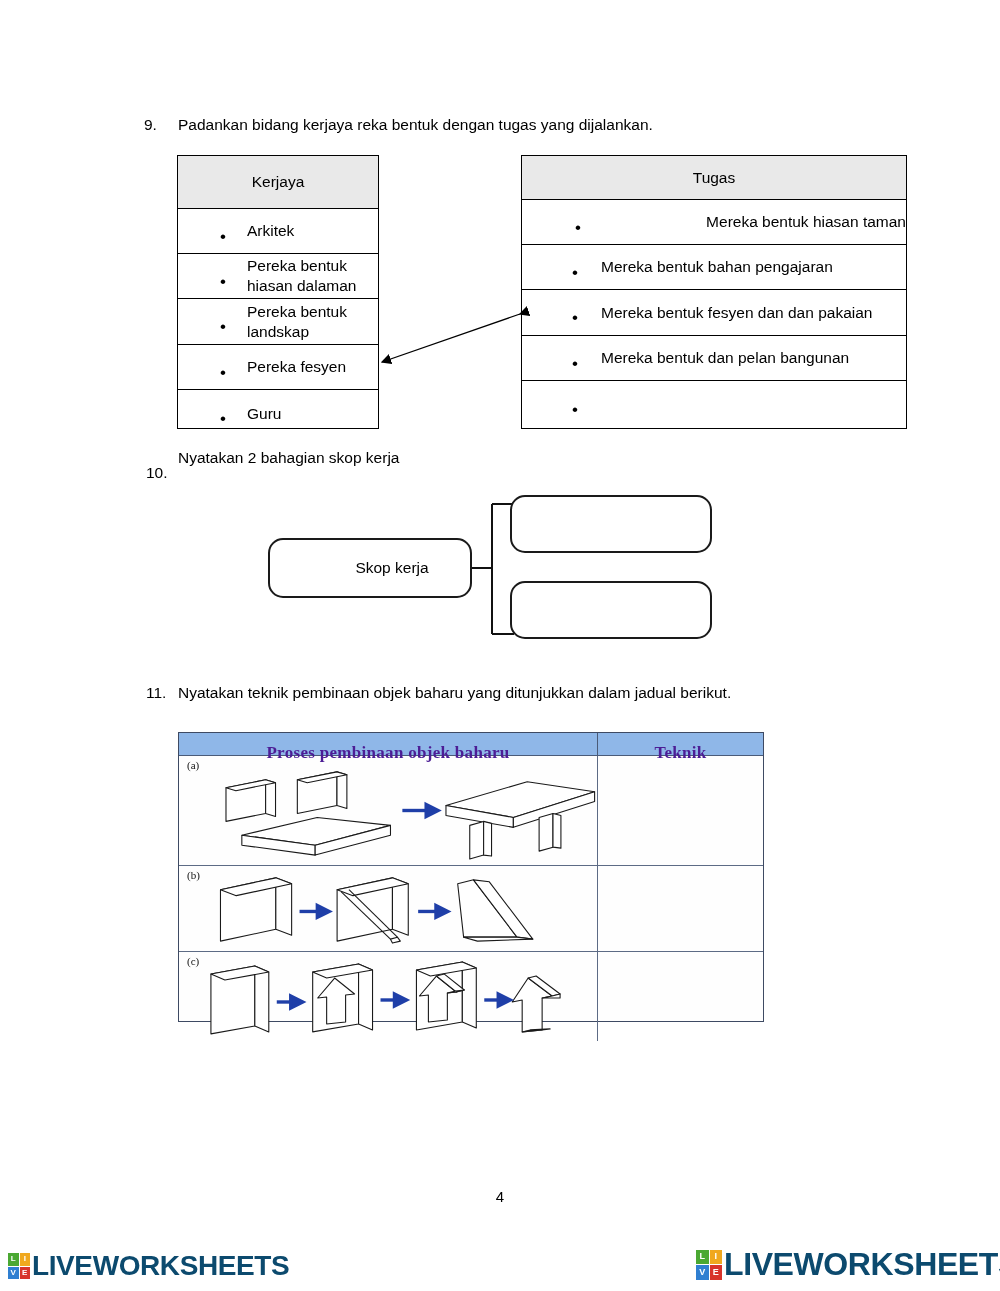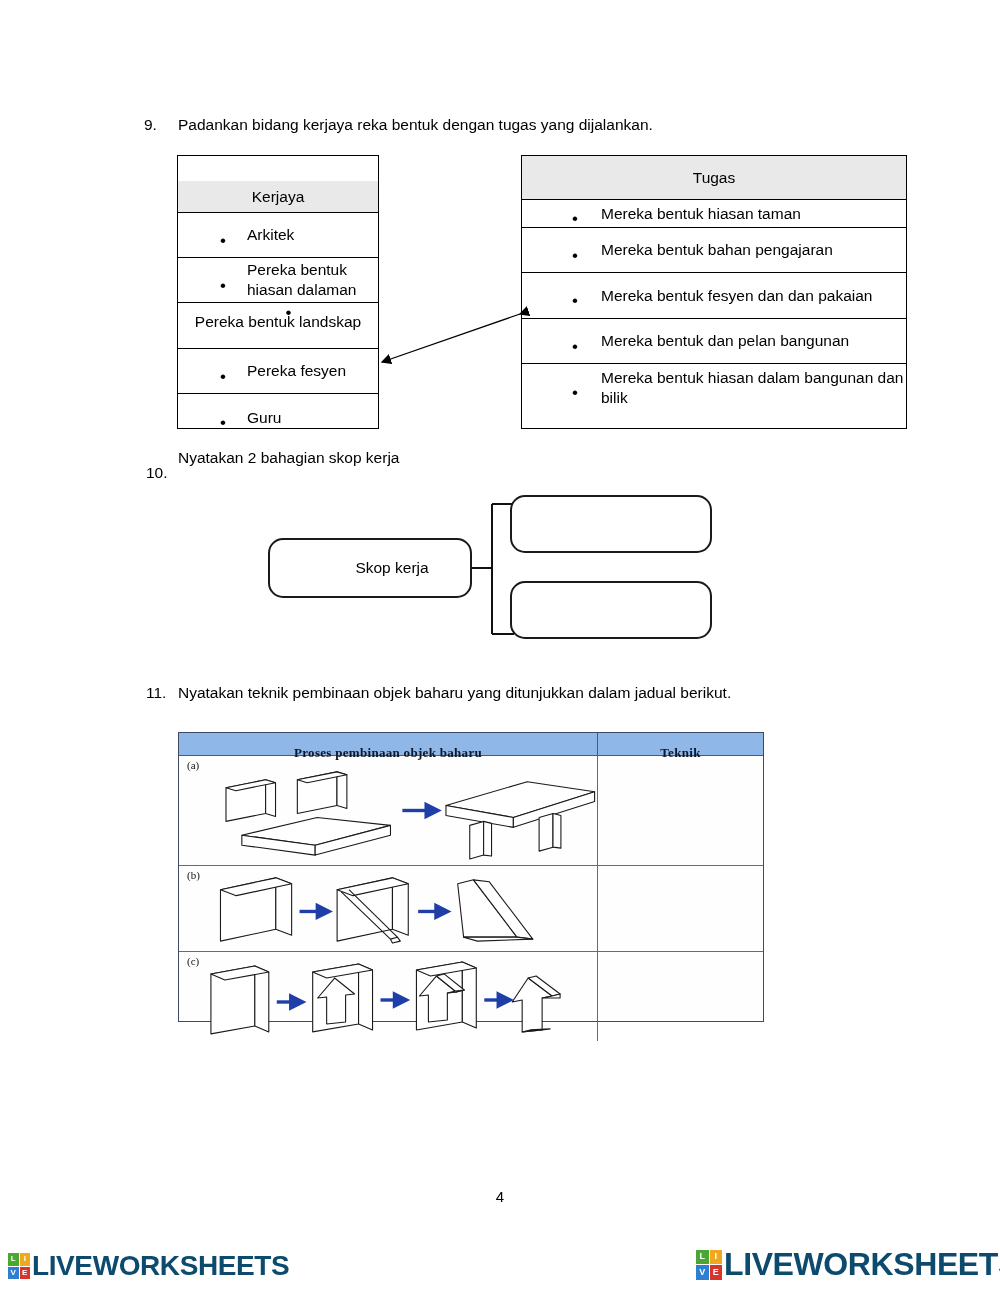--- a/index.html
+++ b/index.html
@@ -64,21 +64,21 @@
     flex: 0 0 auto;
   }
   .mt-bullet::before {
     content: "\2022";
     font-size: 17px;
     line-height: 9px;
   }
   .mt-text { flex: 1 1 auto; }
 
   #table-kerjaya { left: 177px; top: 155px; width: 202px; height: 274px; }
-  #table-kerjaya .mt-head { height: 32px; margin-top: 25px; }
+  #table-kerjaya .mt-head { height: 53px; }
   #table-tugas { left: 521px; top: 155px; width: 386px; height: 274px; }
   #table-tugas .mt-head { height: 44px; }
   #table-tugas .mt-bullet { margin-left: 50px; margin-right: 20px; }
 
   
   #match-arrow {
     position: absolute;
     left: 368px;
     top: 292px;
     width: 164px;
@@ -137,22 +137,22 @@
   .pt-head-right {
     flex: 1 1 auto;
     display: flex;
     align-items: center;
     justify-content: center;
     box-sizing: border-box;
   }
   .pt-head-left span, .pt-head-right span {
     font-family: "Liberation Serif", serif;
     font-weight: bold;
-    font-size: 13px;
-    color: #0f172a;
+    font-size: 17px;
+    color: #4c1d95;
     letter-spacing: 0.3px;
     margin-top: 18px;
   }
   .pt-row {
     display: flex;
     border-bottom: 1.2px solid #5d6b85;
     box-sizing: border-box;
   }
   .pt-row:last-child { border-bottom: none; }
   .pt-cell-left {
@@ -234,57 +234,56 @@
     <span>Kerjaya</span>
   </div>
   <div class="mt-row" style="height:45px;">
     <span class="mt-bullet"></span>
     <span class="mt-text">Arkitek</span>
   </div>
   <div class="mt-row" style="height:45px;">
     <span class="mt-bullet"></span>
     <span class="mt-text">Pereka bentuk hiasan dalaman</span>
   </div>
-  <div class="mt-row" style="height:46px;flex-direction:column;">
+  <div class="mt-row" style="height:46px;">
     <span class="mt-bullet"></span>
     <span class="mt-text">Pereka bentuk landskap</span>
   </div>
   <div class="mt-row" style="height:45px;">
     <span class="mt-bullet"></span>
     <span class="mt-text">Pereka fesyen</span>
   </div>
   <div class="mt-row" style="height:47px;">
     <span class="mt-bullet"></span>
     <span class="mt-text">Guru</span>
   </div>
 </div>
 
 <div class="match-table" id="table-tugas">
   <div class="mt-head">
     <span>Tugas</span>
   </div>
-  <div class="mt-row" style="height:28px;">
+  <div class="mt-row" style="height:45px;text-align:right;">
     <span class="mt-bullet"></span>
     <span class="mt-text">Mereka bentuk hiasan taman</span>
   </div>
   <div class="mt-row" style="height:45px;">
     <span class="mt-bullet"></span>
     <span class="mt-text">Mereka bentuk bahan pengajaran</span>
   </div>
   <div class="mt-row" style="height:46px;align-items:center;">
     <span class="mt-bullet"></span>
     <span class="mt-text">Mereka bentuk fesyen dan dan pakaian</span>
   </div>
   <div class="mt-row" style="height:45px;">
     <span class="mt-bullet"></span>
     <span class="mt-text">Mereka bentuk dan pelan bangunan</span>
   </div>
   <div class="mt-row" style="height:47px;">
     <span class="mt-bullet"></span>
-    <span class="mt-text">Mereka bentuk hiasan dalam bangunan dan bilik</span>
   </div>
 </div>
 
 <svg id="match-arrow" viewBox="0 0 164 82">
   <defs>
     <marker id="ah" markerWidth="8" markerHeight="8" refX="7" refY="4" orient="auto">
       <path d="M0,0 L8,4 L0,8 z" fill="#000"></path>
     </marker>
     <marker id="ah2" markerWidth="8" markerHeight="8" refX="7" refY="4" orient="auto">
       <path d="M0,0 L8,4 L0,8 z" fill="#000"></path>

